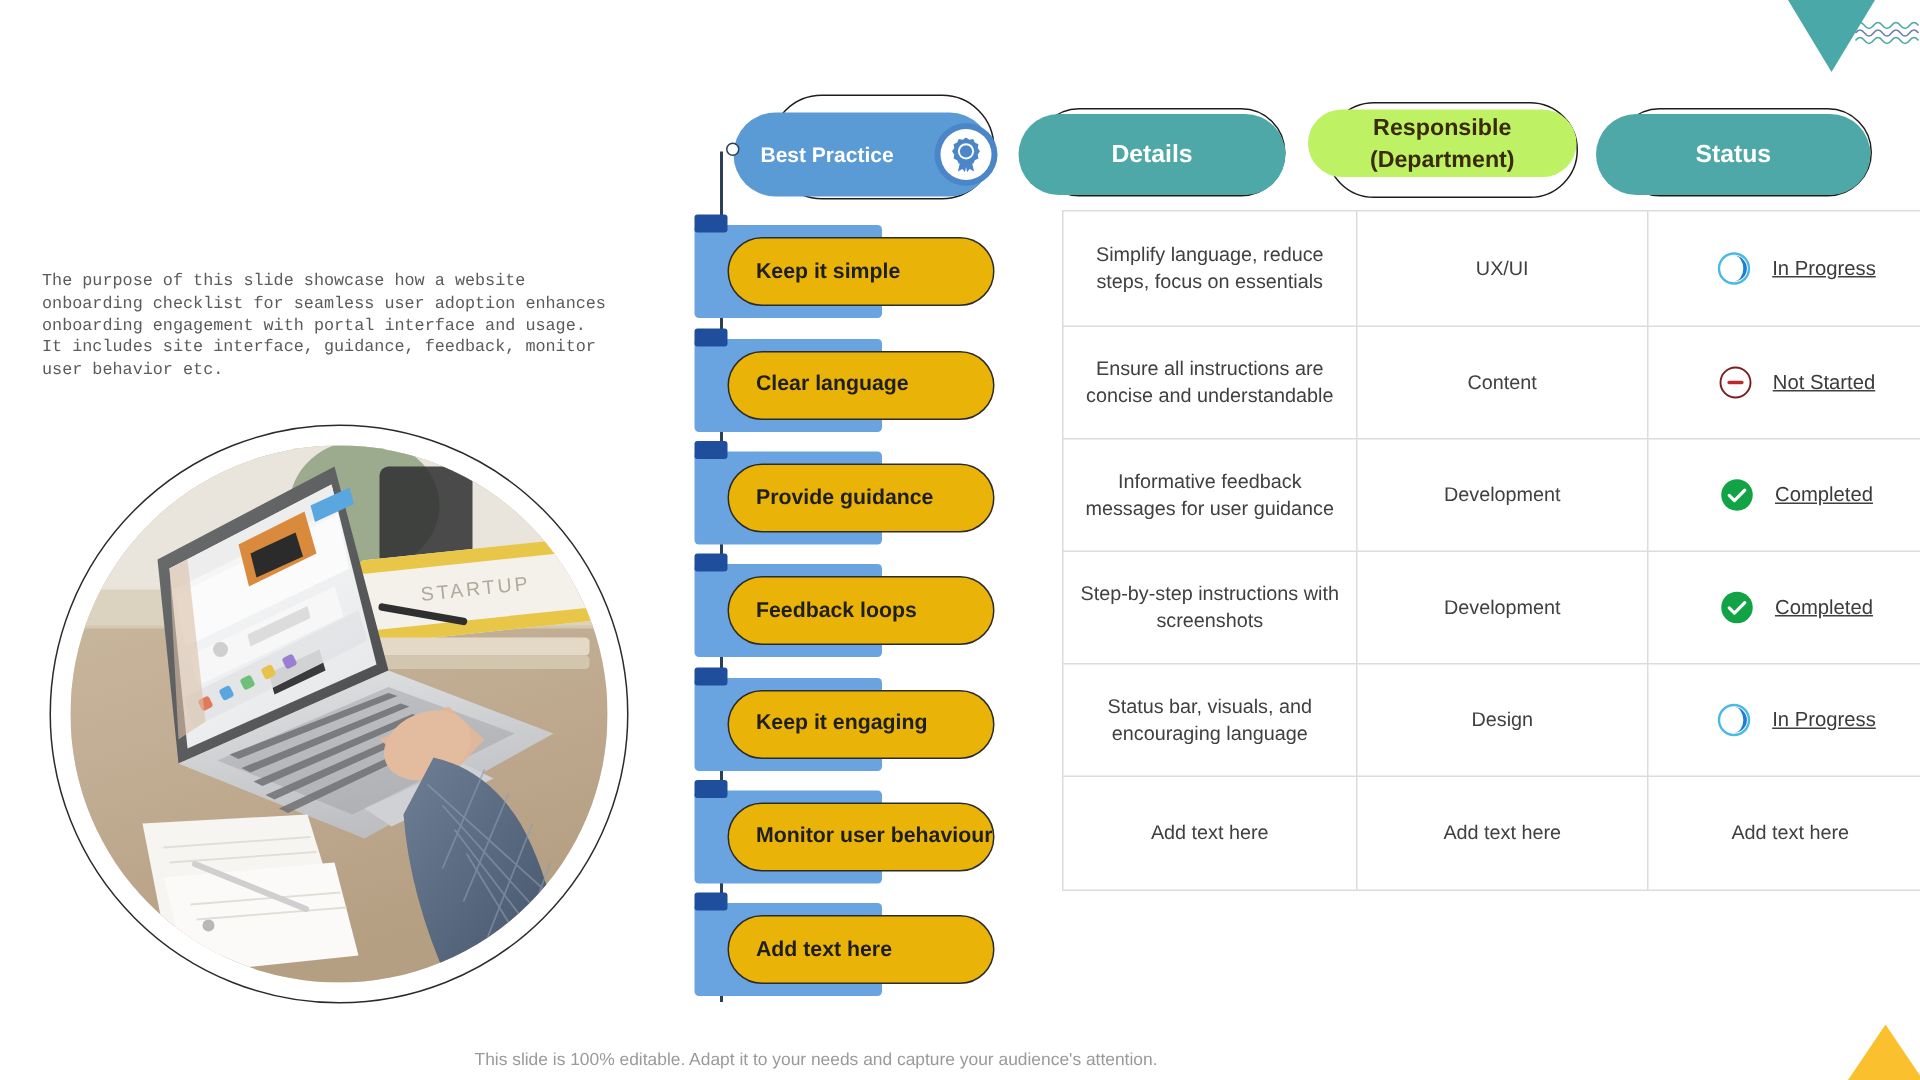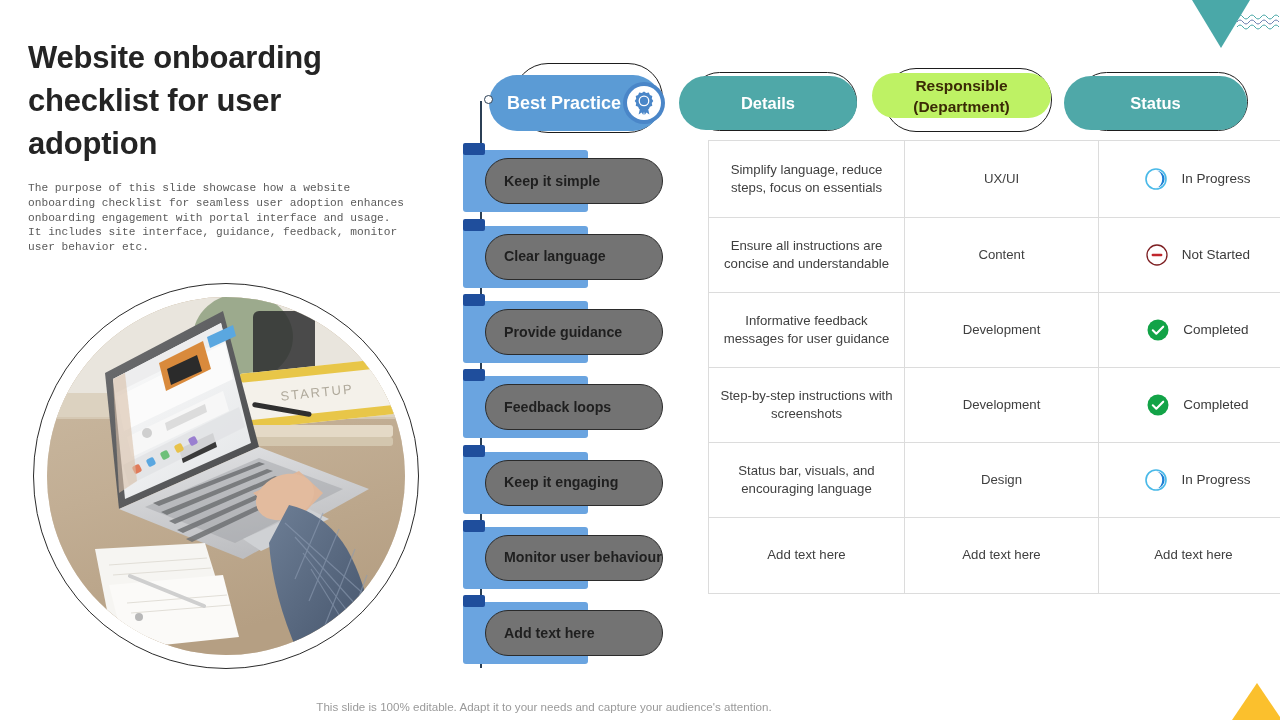--- a/index.html
+++ b/index.html
@@ -59,21 +59,21 @@
     border-radius: 60px; background: #ffffff;
   }
   .hdr-pill {
     position: absolute; border-radius: 60px;
     display: flex; align-items: center; justify-content: center;
     font-weight: bold; text-align: center;
   }
   .hdr-best {
     left: 489px; top: 75px; width: 172px; height: 56px;
     background: #5b9bd5; color: #ffffff;
-    font-size: 18px; line-height: 20px;
+    font-size: 14px; line-height: 20px;
     justify-content: flex-start; padding-left: 18px;
   }
   .hdr-best-shadow { left: 513px; top: 63px; width: 150px; height: 70px; }
   .badge-wrap {
     position: absolute; left: 623px; top: 82px;
     width: 42px; height: 42px; border-radius: 50%;
     background: #4a86c8;
     display: flex; align-items: center; justify-content: center;
   }
   .badge-inner {
@@ -107,40 +107,40 @@
     border-radius: 3px;
   }
   .step-tab {
     position: absolute; left: 0px; top: 0px;
     width: 22px; height: 12px; background: #1f4e9c;
     border-radius: 2px;
   }
   .step-box {
     position: absolute; left: 22px; top: 15px;
     width: 178px; height: 46px;
-    background: #737373; border: 1.4px solid #2b2b2b;
+    background: #eab308; border: 1.4px solid #2b2b2b;
     border-radius: 24px;
     display: flex; align-items: center; padding-left: 18px;
     font-size: 14.2px; font-weight: bold; color: #1f1f1f; line-height: 17px;
   }
 
   
   .tbl { position: absolute; left: 669px; top: 140px; width: 580px; padding-left: 39px; }
   table { border-collapse: collapse; width: 580px; table-layout: fixed; }
   td {
     border: 1px solid #dcdcdc;
     text-align: center; vertical-align: middle;
     font-size: 13.2px; line-height: 18.5px; color: #404040;
     padding: 8px 10px;
   }
   .col-details { width: 196px; }
   .col-resp { width: 194px; }
   .col-status { width: 190px; }
   .status-cell { padding-left: 18px; }
-  .status-wrap { display: flex; align-items: center; justify-content: center; gap: 13px; }
+  .status-wrap { display: flex; align-items: center; justify-content: center; gap: 13px; text-decoration: underline; }
   .status-ico { width: 24px; height: 24px; flex: 0 0 24px; }
   .status-label { font-size: 13.5px; color: #3b3b3b; }
 
   
   .footer {
     position: absolute; left: 0; top: 700px; width: 1088px;
     text-align: center; font-size: 11.6px; color: #9a9a9a;
   }
 </style>
 </head>
@@ -149,21 +149,20 @@
 <div class="slide">
 
   <div class="deco-tri-top"></div>
   <svg class="deco-waves" viewBox="0 0 44 24">
     <path d="M1 7 q3 -4 6 0 t6 0 t6 0 t6 0 t6 0 t6 0 t6 0" fill="none" stroke="#4aa8a8" stroke-width="1"></path>
     <path d="M1 12 q3 -4 6 0 t6 0 t6 0 t6 0 t6 0 t6 0 t6 0" fill="none" stroke="#6b7fb0" stroke-width="1"></path>
     <path d="M1 17 q3 -4 6 0 t6 0 t6 0 t6 0 t6 0 t6 0 t6 0" fill="none" stroke="#4aa8a8" stroke-width="1"></path>
   </svg>
   <div class="deco-tri-bottom"></div>
 
-  <div class="title">Website onboarding checklist for user adoption</div>
   <div class="subtitle">The purpose of this slide showcase how a website onboarding checklist for seamless user adoption enhances onboarding engagement with portal interface and usage. It includes site interface, guidance, feedback, monitor user behavior etc.</div>
 
   <div class="photo-ring"></div>
   <div class="photo">
     <svg viewBox="0 0 358 358">
       <defs>
         <linearGradient id="desk" x1="0" y1="0" x2="0.3" y2="1">
           <stop offset="0%" stop-color="#cdbda6"></stop>
           <stop offset="55%" stop-color="#c2ae94"></stop>
           <stop offset="100%" stop-color="#b59f83"></stop>

